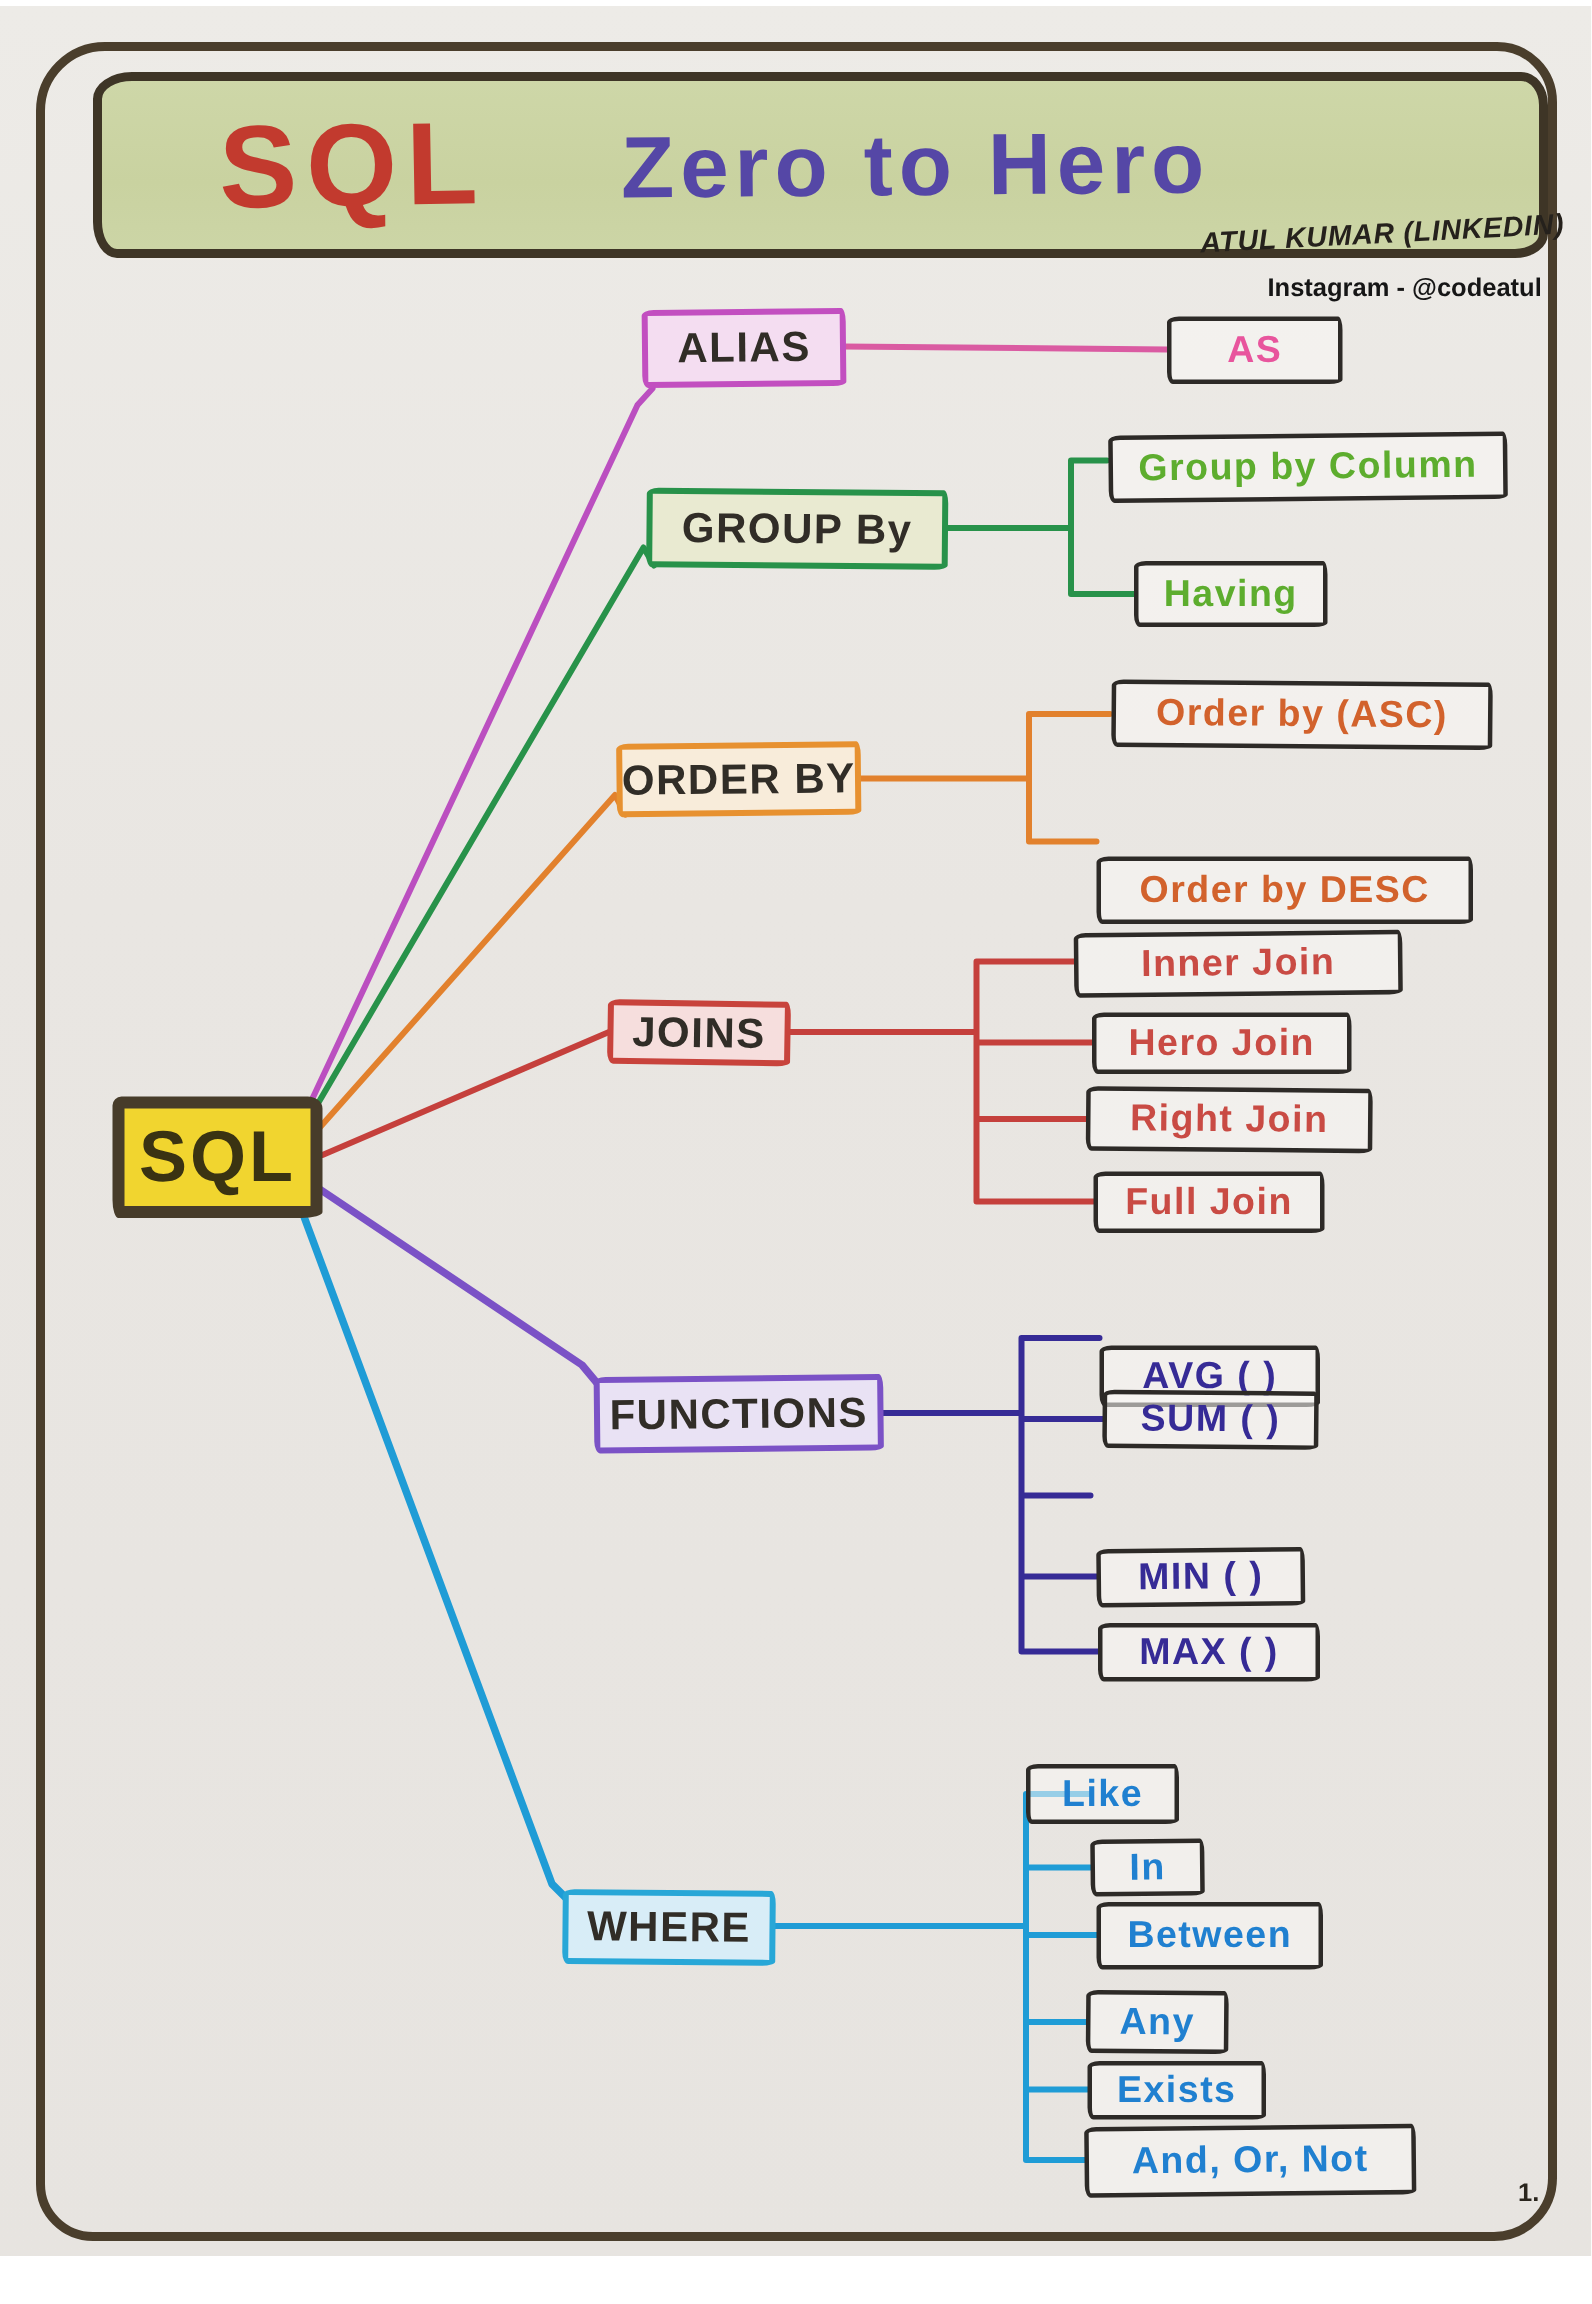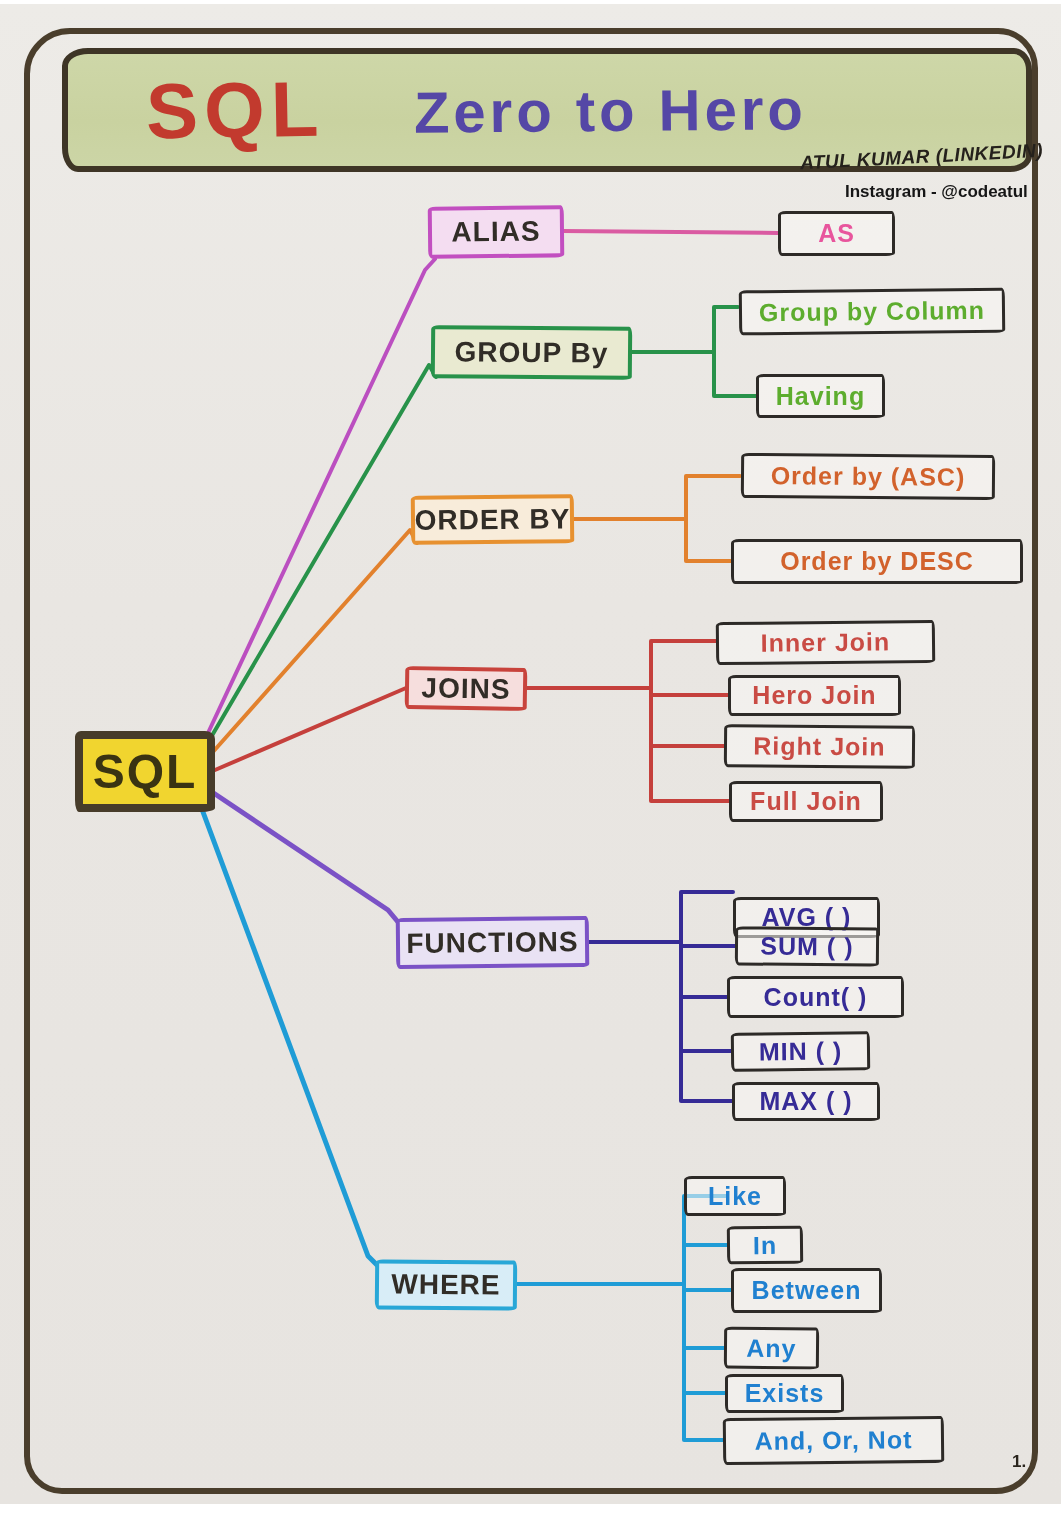--- a/index.html
+++ b/index.html
@@ -78,32 +78,31 @@
 
   <div class="node branch alias r1" style="left:428px;top:206px;width:136px;height:52px">ALIAS</div>
   <div class="node child t-pink" style="left:778px;top:211px;width:117px;height:45px">AS</div>
 
   <div class="node branch group r2" style="left:431px;top:326px;width:201px;height:53px">GROUP By</div>
   <div class="node child t-green r1" style="left:739px;top:289px;width:266px;height:45px">Group by Column</div>
   <div class="node child t-green" style="left:756px;top:374px;width:129px;height:44px">Having</div>
 
   <div class="node branch order r1" style="left:411px;top:495px;width:163px;height:49px">ORDER BY</div>
   <div class="node child t-orange r2" style="left:741px;top:454px;width:254px;height:45px">Order by (ASC)</div>
-  <div class="node child t-orange" style="left:731px;top:539px;width:292px;height:45px">Order by DESC</div>
+  <div class="node child t-orange" style="left:731px;top:571px;width:251px;height:45px">Order by DESC</div>
 
   <div class="node branch joins r3" style="left:405px;top:667px;width:122px;height:43px">JOINS</div>
   <div class="node child t-red r1" style="left:716px;top:621px;width:219px;height:43px">Inner Join</div>
   <div class="node child t-red" style="left:728px;top:675px;width:173px;height:41px">Hero Join</div>
   <div class="node child t-red r2" style="left:724px;top:725px;width:191px;height:43px">Right Join</div>
   <div class="node child t-red" style="left:729px;top:781px;width:154px;height:41px">Full Join</div>
 
   <div class="node branch funcs r1" style="left:396px;top:917px;width:193px;height:51px">FUNCTIONS</div>
   <div class="node child t-indigo" style="left:733px;top:897px;width:147px;height:41px">AVG ( )</div>
   <div class="node child t-indigo r2" style="left:735px;top:927px;width:144px;height:39px">SUM ( )</div>
-  <div class="node child t-indigo" style="left:727px;top:976px;width:177px;height:42px">Count( )</div>
   <div class="node child t-indigo r1" style="left:731px;top:1032px;width:139px;height:39px">MIN ( )</div>
   <div class="node child t-indigo" style="left:732px;top:1082px;width:148px;height:39px">MAX ( )</div>
 
   <div class="node branch where r2" style="left:375px;top:1260px;width:142px;height:50px">WHERE</div>
   <div class="node child t-blue" style="left:684px;top:1176px;width:102px;height:40px">Like</div>
   <div class="node child t-blue r1" style="left:727px;top:1226px;width:76px;height:38px">In</div>
   <div class="node child t-blue" style="left:731px;top:1268px;width:151px;height:45px">Between</div>
   <div class="node child t-blue r2" style="left:724px;top:1327px;width:95px;height:42px">Any</div>
   <div class="node child t-blue" style="left:725px;top:1374px;width:119px;height:39px">Exists</div>
   <div class="node child t-blue r1" style="left:723px;top:1417px;width:221px;height:47px">And, Or, Not</div>

